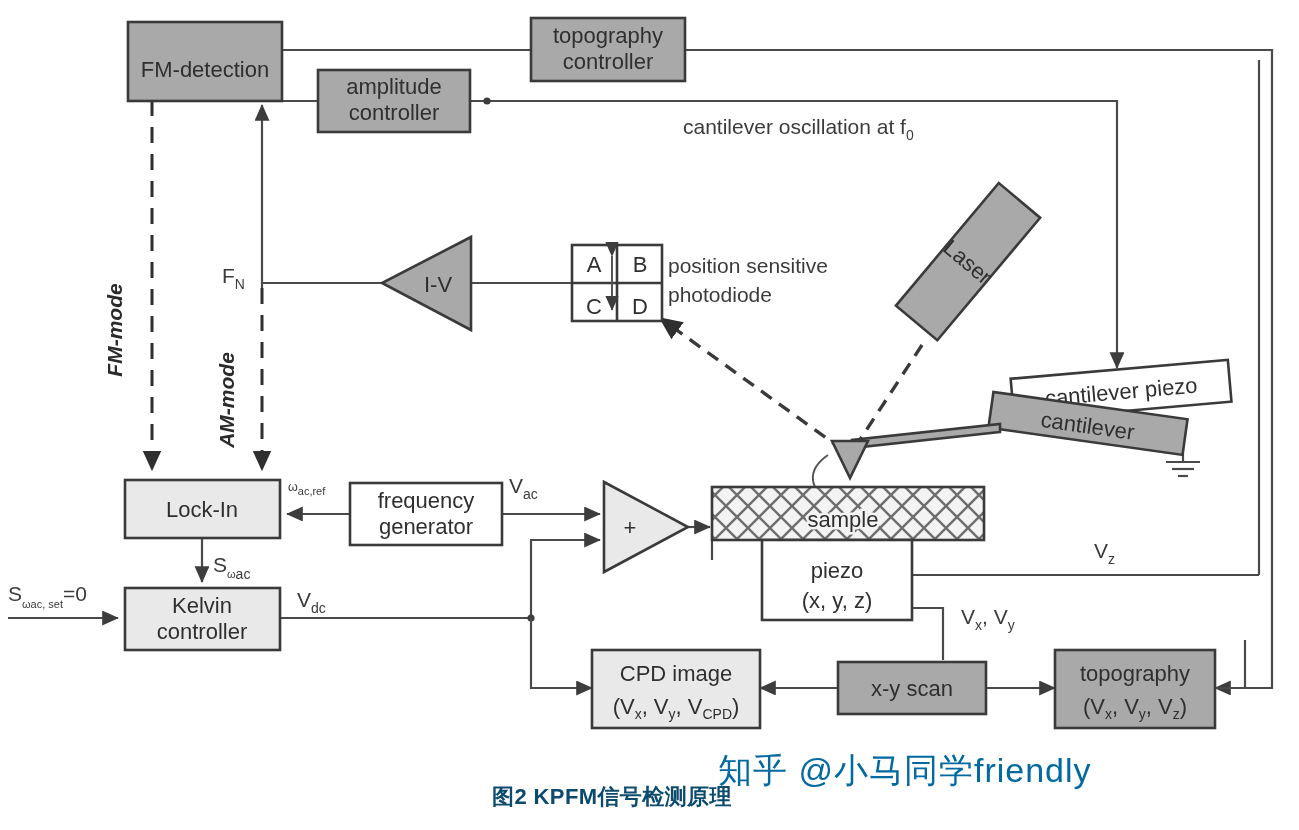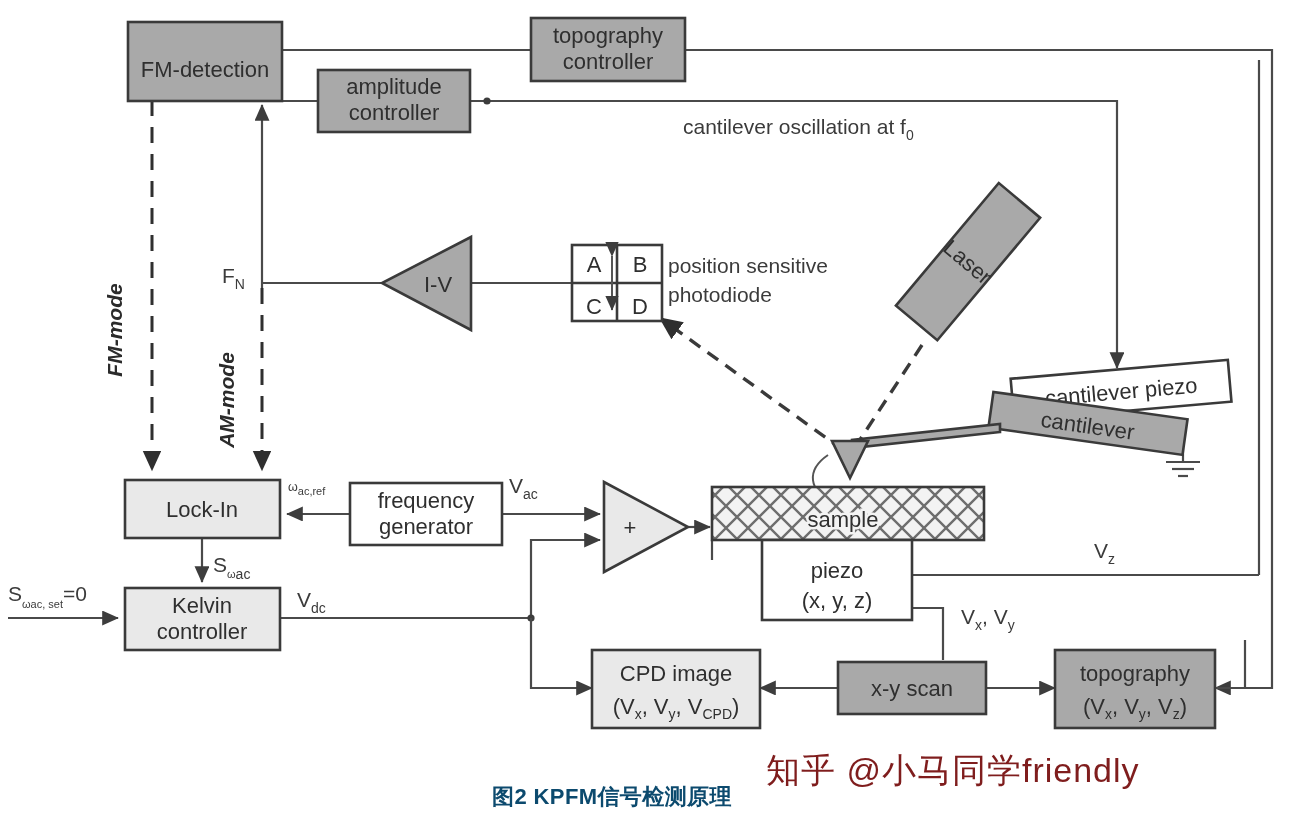--- a/index.html
+++ b/index.html
@@ -16,22 +16,22 @@
   .dash{stroke:#3a3a3a;stroke-width:3.4;fill:none;stroke-dasharray:13 9;}
   .dashmode{stroke:#2f2f2f;stroke-width:3;fill:none;stroke-dasharray:16 11;}
   .lbl{fill:#3b3b3b;font-size:21px;font-family:"Liberation Sans","DejaVu Sans",sans-serif;}
   .lbl-box{fill:#2f2f2f;font-size:22px;text-anchor:middle;}
   .lbl-tiny{fill:#3b3b3b;font-size:12.5px;}
   .sub{font-size:14px;}
   .sub2{font-size:11px;}
   .mode{fill:#2b2b2b;font-size:21px;font-weight:bold;font-style:italic;}
   .caption{position:absolute;left:492px;top:782px;color:#0c4a6e;font-size:22px;
            font-weight:bold;letter-spacing:.4px;white-space:nowrap;}
-  .watermark{position:absolute;left:718px;top:748px;color:#7f1d1d;font-size:34px;
-             white-space:nowrap;letter-spacing:1px;margin-left:48px;}
+  .watermark{position:absolute;left:718px;top:748px;color:#0369a1;font-size:34px;
+             white-space:nowrap;letter-spacing:1px;}
 </style>
 </head>
 <body>
 
 <div id="stage">
 <svg width="1299" height="830" viewBox="0 0 1299 830" xmlns="http://www.w3.org/2000/svg">
 
   <defs>
     <marker id="arrow" markerWidth="9" markerHeight="9" refX="7.2" refY="3.4" orient="auto" markerUnits="strokeWidth">
       <path d="M0,0 L7.6,3.4 L0,6.8 z" fill="#3d3d3d"></path>

